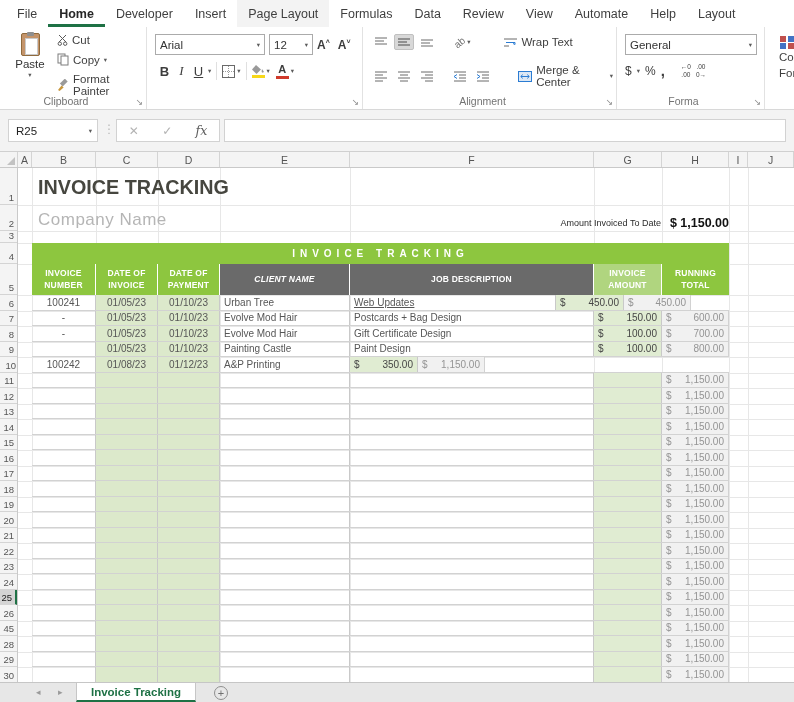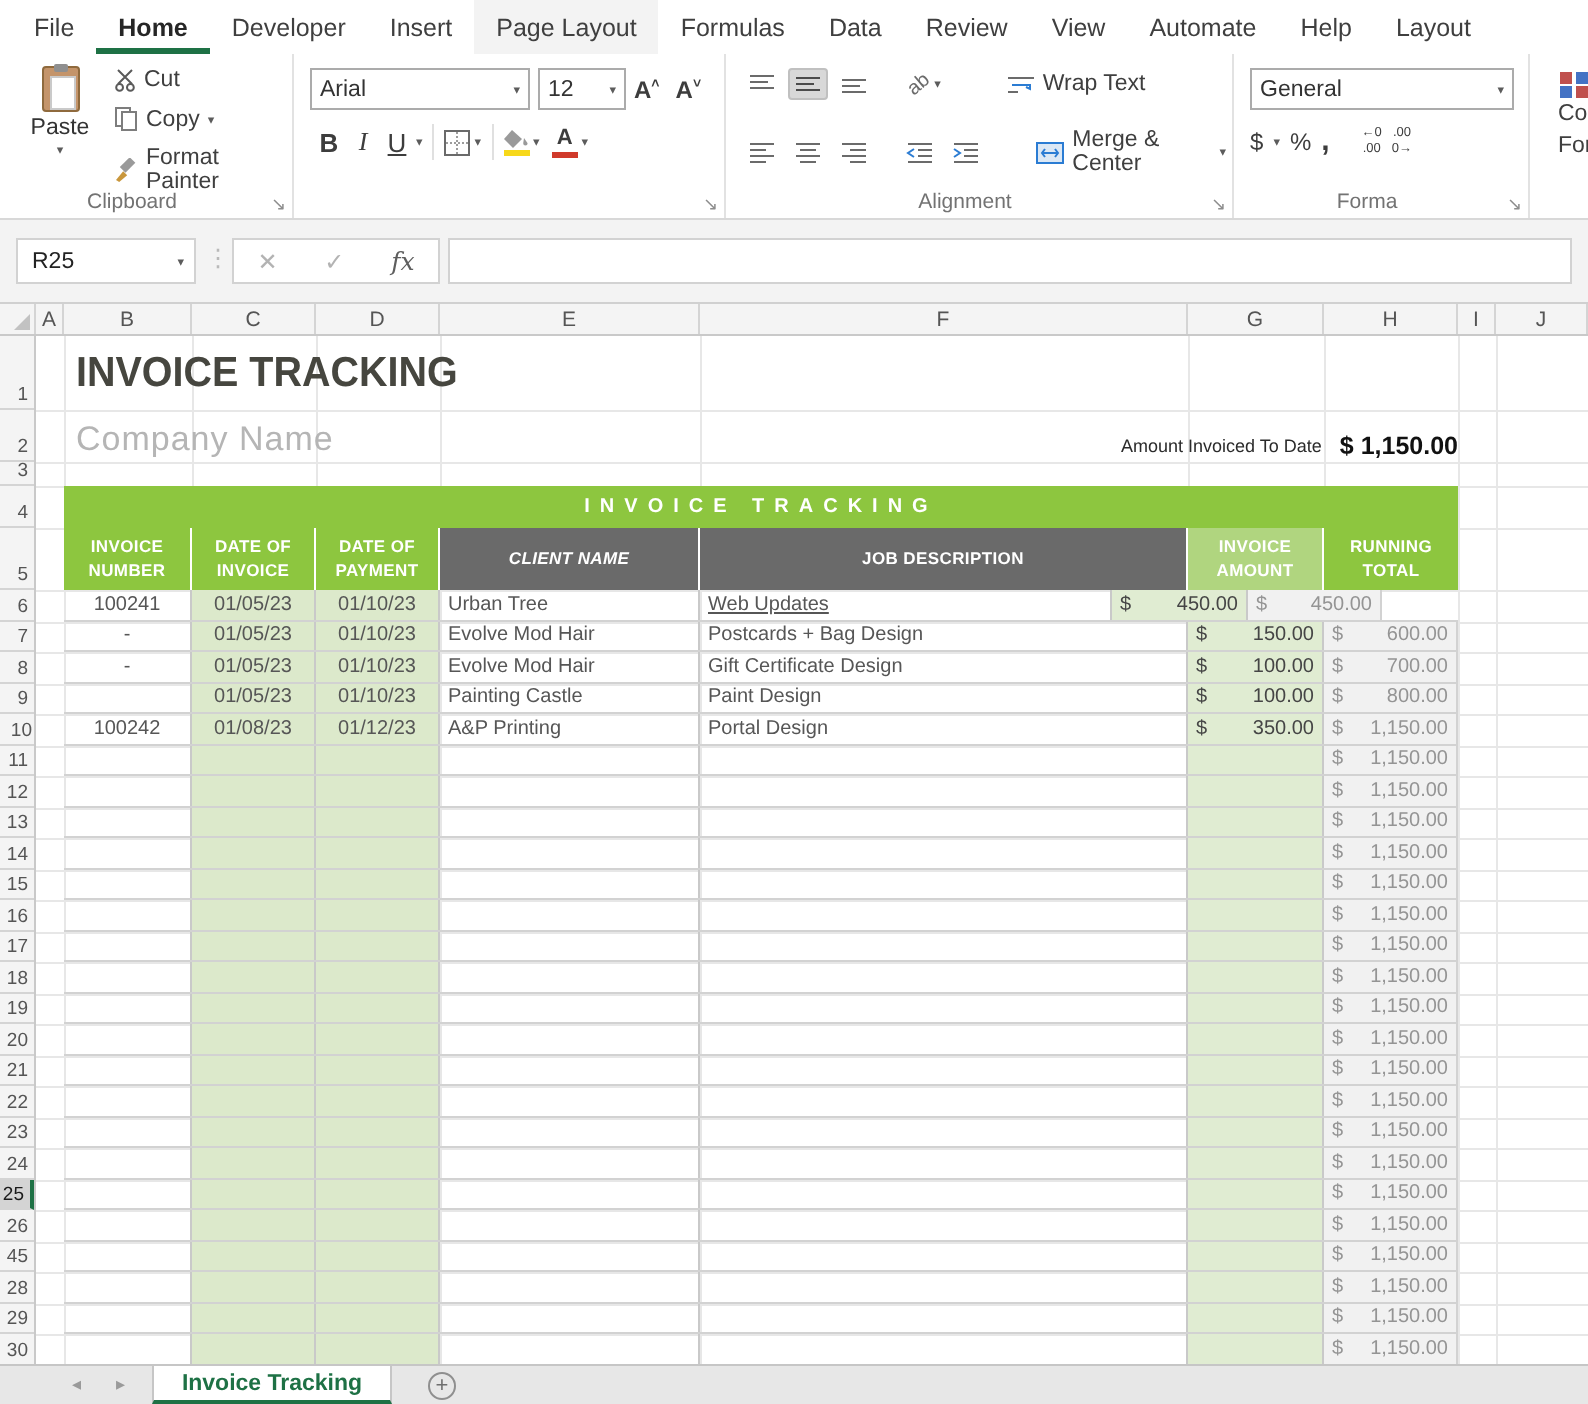--- a/index.html
+++ b/index.html
@@ -533,21 +533,20 @@
             <div class="tcell tc-total" style="width: 67px;">
               <span>$</span>
               <span>800.00</span>
             </div>
           </div>
           <div class="trow">
             <div class="tcell tc-center" style="width: 64px;">100242</div>
             <div class="tcell tc-center tc-green" style="width: 62px;">01/08/23</div>
             <div class="tcell tc-center tc-green" style="width: 62px;">01/12/23</div>
             <div class="tcell tc-left" style="width: 130px;">A&amp;P Printing</div>
-            <div class="tcell tc-left" style="width: 244px;">Portal Design</div>
             <div class="tcell tc-money" style="width: 68px;">
               <span>$</span>
               <span>350.00</span>
             </div>
             <div class="tcell tc-total" style="width: 67px;">
               <span>$</span>
               <span>1,150.00</span>
             </div>
           </div>
           <div class="trow">

